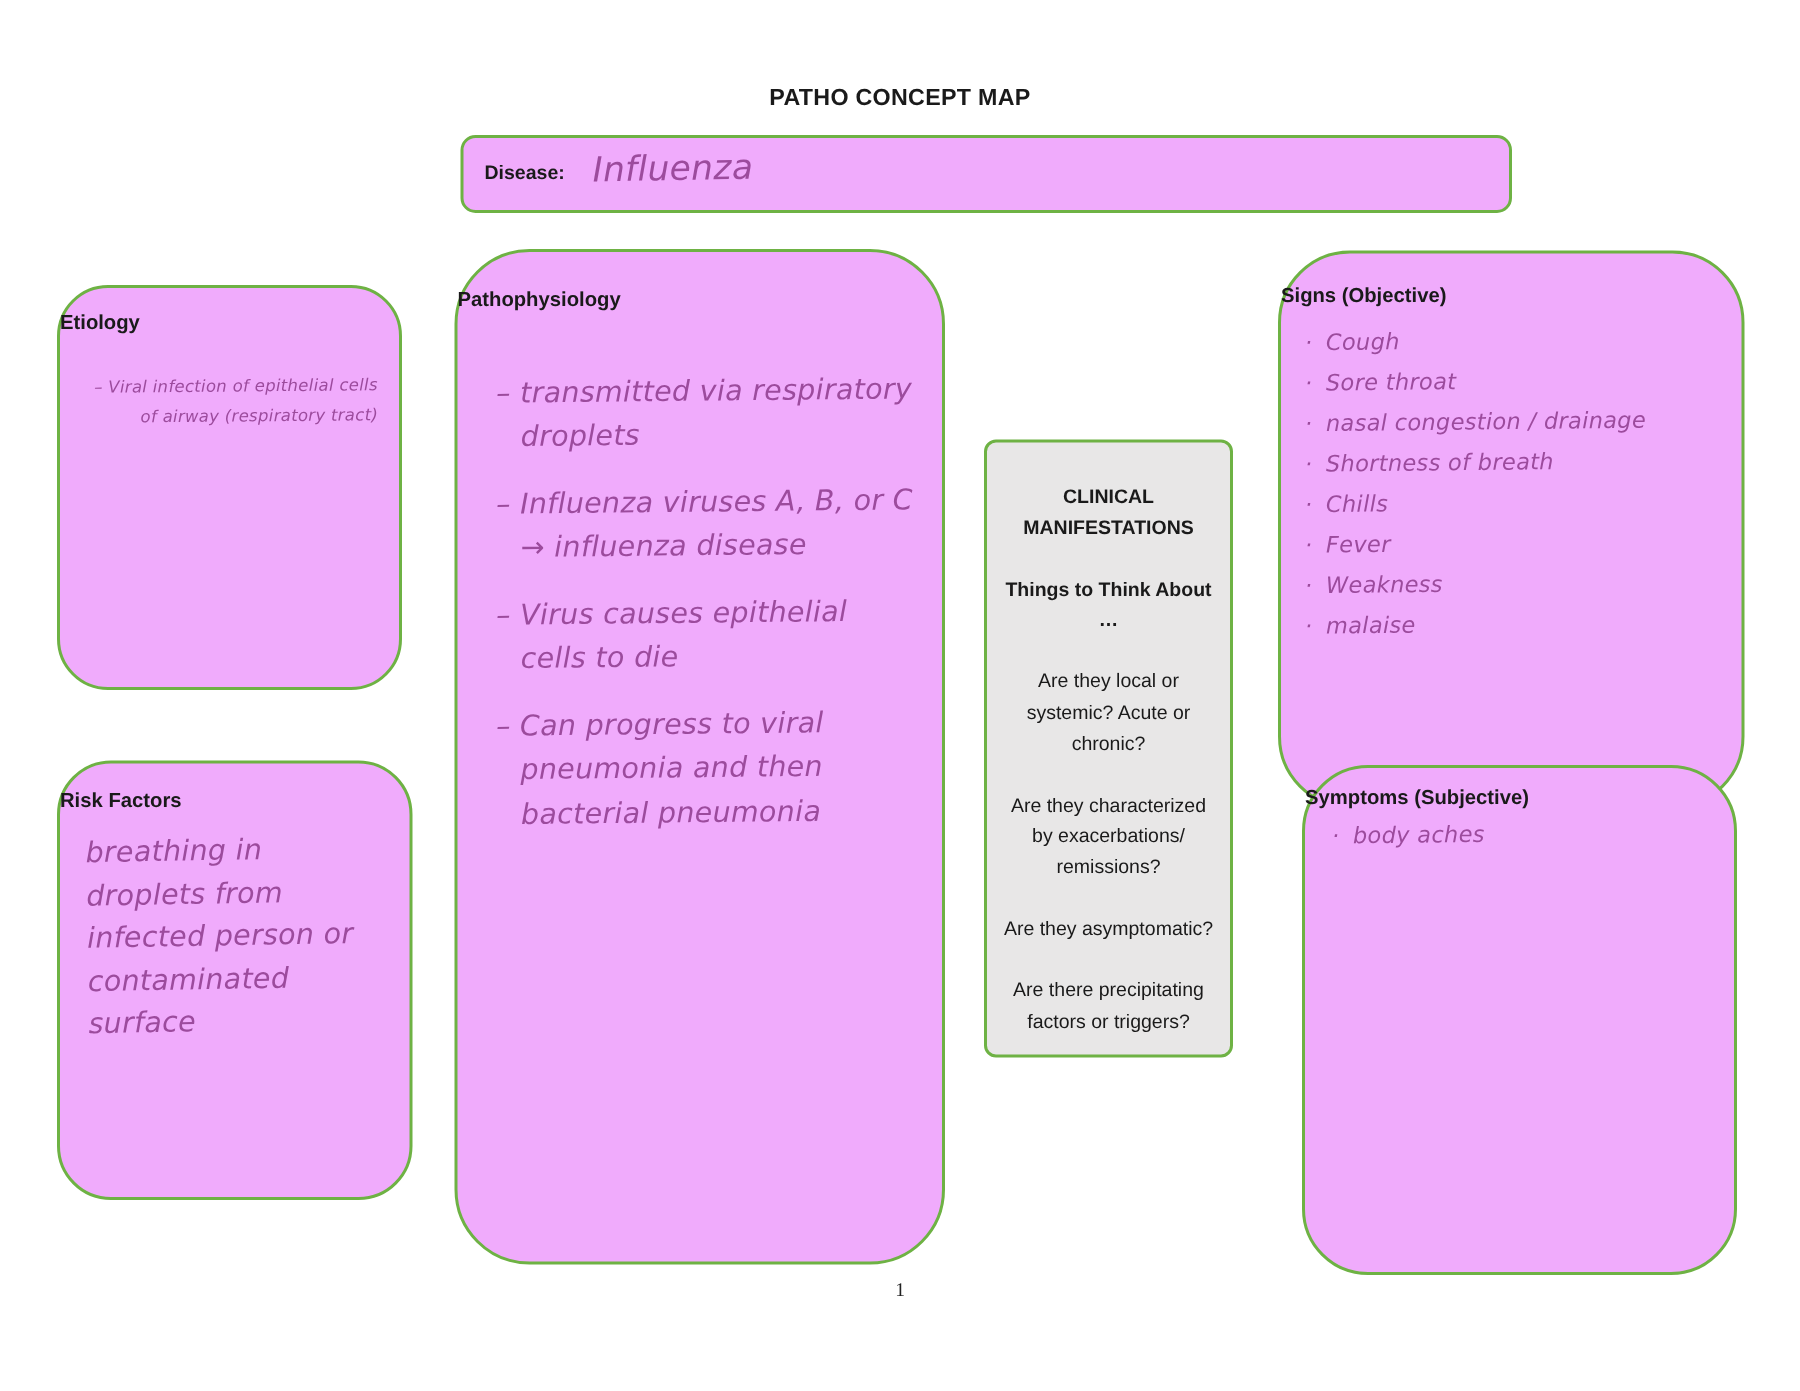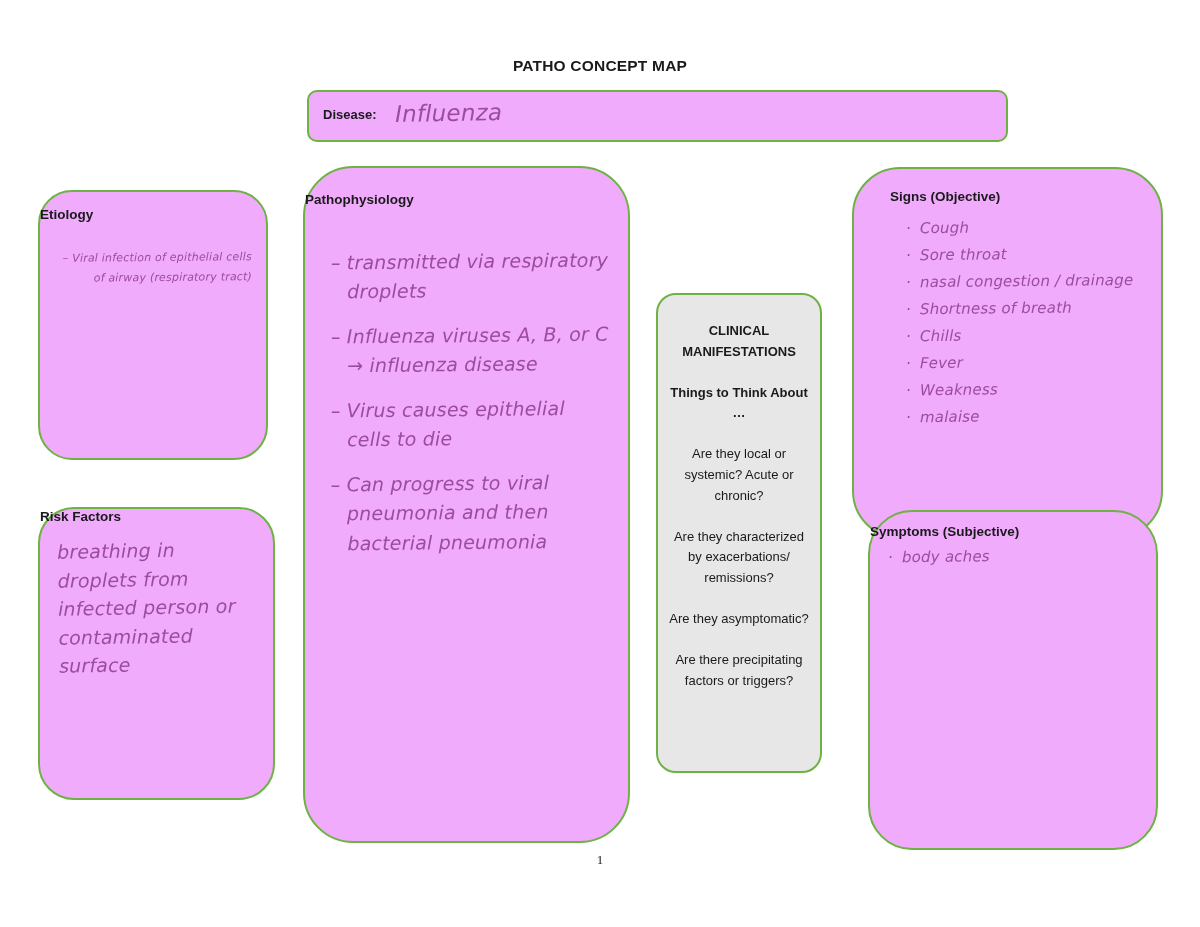--- a/index.html
+++ b/index.html
@@ -42,34 +42,34 @@
   .box-etiology .gbox-title{margin-top:15px;}
   .etio-notes{padding:26px 14px 0 18px;font-size:11px;line-height:1.8;text-align:right;}
   .etio-note{padding-left:14px;text-indent:-14px;transform:rotate(-0.5deg);}
   
   .box-patho{left:303px;top:166px;width:327px;height:677px;border-radius:50px;}
   .box-patho .gbox-title{margin-top:24px;}
   .patho-notes{padding:40px 16px 0 26px;font-size:19px;line-height:1.55;}
   .patho-note{padding-left:16px;text-indent:-16px;margin-bottom:15px;transform:rotate(-0.6deg);}
   
   .box-risk{left:38px;top:507px;width:237px;height:293px;border-radius:36px;}
-  .box-risk .gbox-title{}
+  .box-risk .gbox-title{margin-top:17px;}
   .risk-notes{padding:12px 12px 0 18px;font-size:19px;line-height:1.5;}
   .risk-note{transform:rotate(-1deg);}
   
   .box-cm{
-    left:656px;top:293px;width:166px;height:480px;border-radius:20px;
+    left:656px;top:293px;width:166px;height:412px;border-radius:8px;
     background:#e8e7e7;
   }
   .cm-inner{padding:26px 9px 0 9px;text-align:center;font-size:13px;line-height:1.6;}
   .cm-heading{font-weight:bold;}
   .cm-subtitle{font-weight:bold;margin-top:20px;}
   .cm-question{margin-top:20px;}
   
-  .box-signs{left:852px;top:167px;width:311px;height:372px;border-radius:48px;padding-left:36px;}
+  .box-signs{left:852px;top:167px;width:311px;height:372px;border-radius:48px;}
   .box-signs .gbox-title{margin-top:20px;}
   .sign-items{padding:14px 10px 0 16px;font-size:15px;}
   .sign-item{margin-bottom:9px;transform:rotate(-0.6deg);}
   .sign-item::before{content:"·";margin-right:9px;color:#9c4b9d;}
   
   .box-symptoms{left:868px;top:510px;width:290px;height:340px;border-radius:44px;}
   .box-symptoms .gbox-title{margin-top:12px;}
   .symptom-items{padding:8px 23px 0 18px;font-size:15px;}
   .symptom-item{margin-bottom:8px;transform:rotate(-0.6deg);}
   .symptom-item::before{content:"·";margin-right:9px;color:#9c4b9d;}

